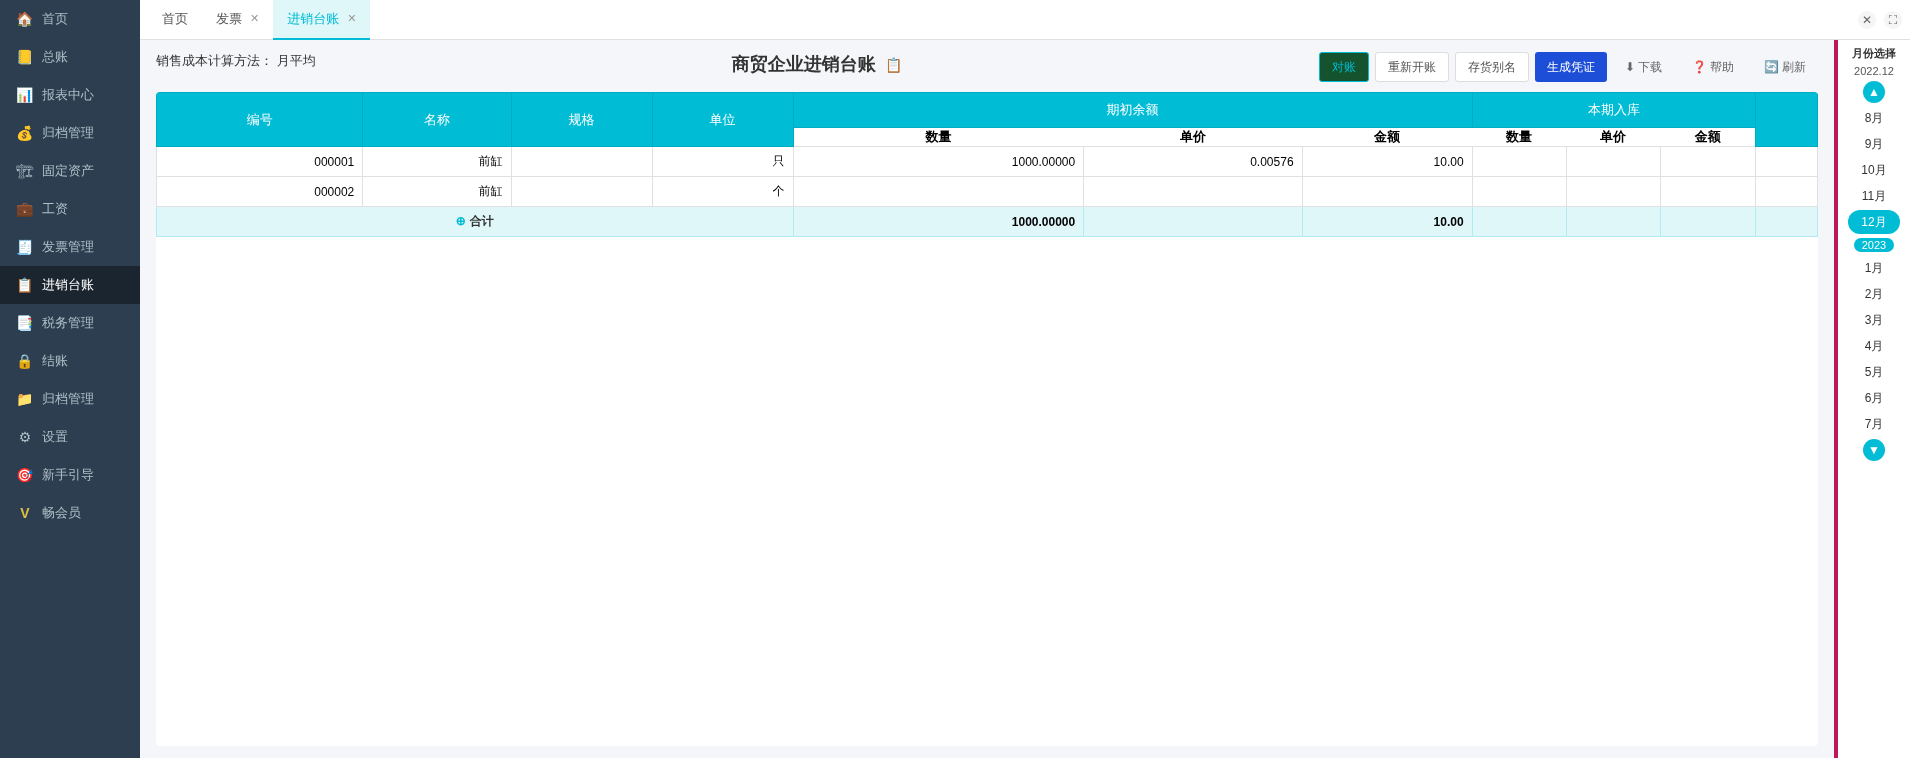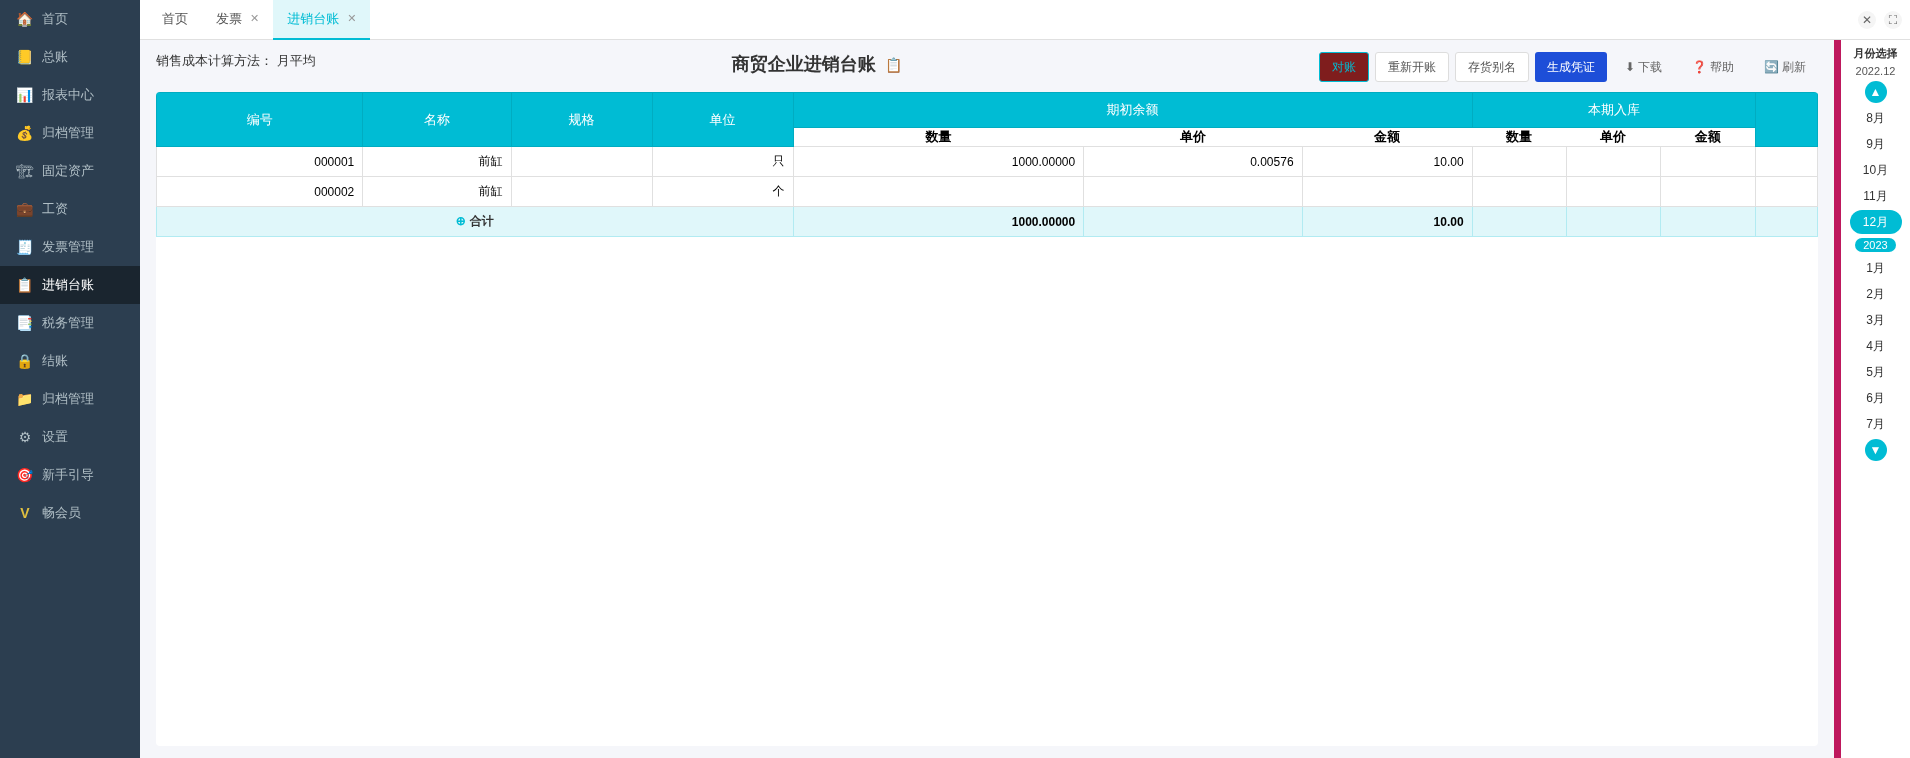--- a/index.html
+++ b/index.html
@@ -139,21 +139,21 @@
     }
     .btn {
       padding: 5px 12px;
       border: none;
       border-radius: 3px;
       cursor: pointer;
       font-size: 12px;
       height: 30px;
     }
     .btn-outline {
-      background: #7f1d1d;
+      background: #14532d;
       border: 1px solid #00bcd4;
       color: #00bcd4;
     }
     .btn-default {
       background: #fff;
       border: 1px solid #ddd;
       color: #555;
     }
     .btn-primary {
       background: #1d4ed8;
@@ -216,21 +216,21 @@
     .total-label {
       text-align: center;
       color: #333;
     }
     .col-num { text-align: right; }
 
     
     .month-panel {
       width: 76px;
       background: #fff;
-      border-left: 7px solid #be185d;
+      border-left: 4px solid #be185d;
       display: flex;
       flex-direction: column;
       align-items: center;
       padding: 6px 0;
       flex-shrink: 0;
       overflow-y: auto;
     }
     .month-panel-title {
       font-size: 11px;
       color: #333;

